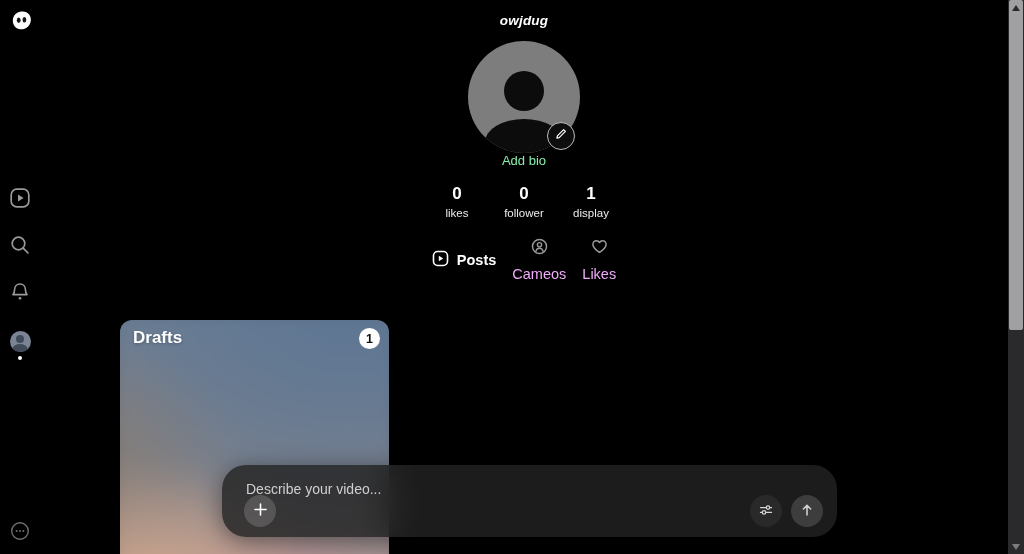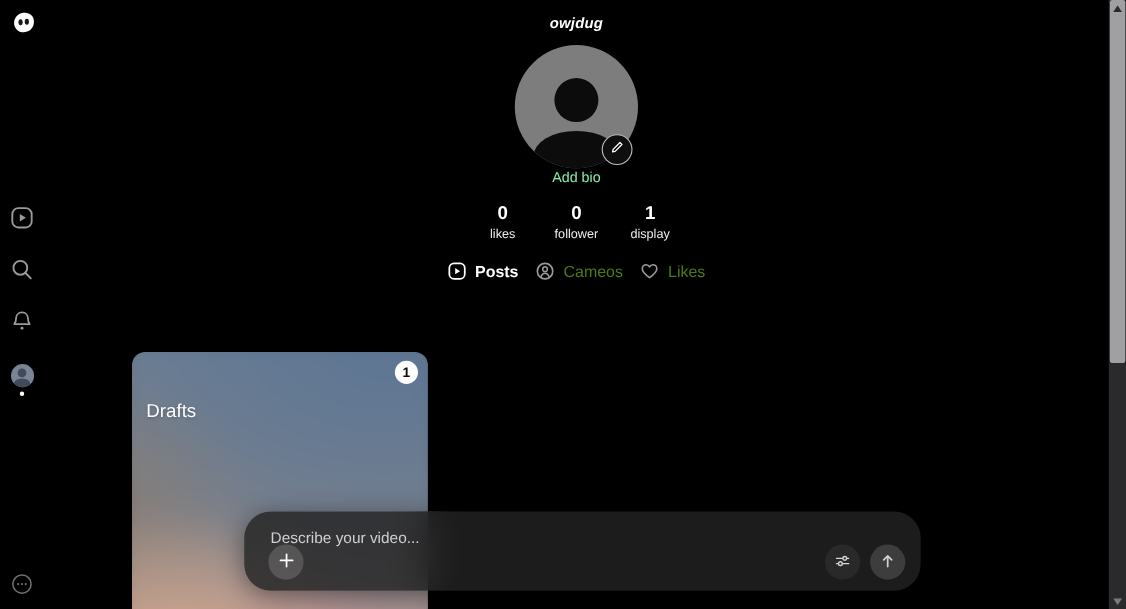--- a/index.html
+++ b/index.html
@@ -31,33 +31,33 @@
     display:flex;align-items:center;justify-content:center;cursor:pointer;}
   .display-name{margin-top:16px;font-size:24px;font-weight:700;color:#8b8b8b;cursor:pointer;}
   .bio{margin-top:0;font-size:13px;color:#86efac;cursor:pointer;}
   .stats{margin-top:17px;display:flex;gap:27px;}
   .stat{display:flex;flex-direction:column;align-items:center;min-width:40px;cursor:pointer;}
   .stat .v{font-size:17px;font-weight:700;color:#fff;line-height:1.1;}
   .stat .l{margin-top:3px;font-size:11.5px;color:#ececec;}
   .tabs{margin-top:19px;display:flex;gap:16px;align-items:center;}
   .tab{display:flex;align-items:center;gap:8px;font-size:14.5px;cursor:pointer;}
   .tab.active{color:#fff;font-weight:600;}
-  .tab.inactive{color:#4d7c0f;font-weight:400;}
+  .tab.inactive{color:#f0abfc;font-weight:400;flex-direction:column;}
   
   .drafts-card{position:absolute;left:120px;top:320px;width:269px;height:260px;border-radius:12px;
     overflow:hidden;z-index:2;cursor:pointer;}
   .thumb{position:absolute;inset:-24px;filter:blur(14px);
     background:
       radial-gradient(90% 70% at 18% 96%, rgba(212,168,140,.95) 0%, rgba(212,168,140,0) 60%),
       radial-gradient(70% 55% at 58% 104%, rgba(198,144,152,.9) 0%, rgba(198,144,152,0) 60%),
       radial-gradient(80% 70% at -5% 55%, rgba(137,124,112,.85) 0%, rgba(137,124,112,0) 62%),
       radial-gradient(130% 95% at 80% 8%, #5e7693 0%, rgba(94,118,147,0) 75%),
       linear-gradient(180deg,#6b7e94 0%,#7e828c 55%,#b79a92 100%);}
-  .drafts-title{position:absolute;left:13px;top:8px;font-size:17px;font-weight:400;color:#fff;
-    text-shadow:0 1px 3px rgba(0,0,0,.25);margin-top:36px;}
+  .drafts-title{position:absolute;left:13px;top:8px;font-size:17px;font-weight:700;color:#fff;
+    text-shadow:0 1px 3px rgba(0,0,0,.25);}
   .drafts-badge{position:absolute;right:9px;top:8px;width:21px;height:21px;border-radius:50%;background:#fff;
     display:flex;align-items:center;justify-content:center;font-size:12.5px;font-weight:700;color:#111;}
   
   .composer{position:absolute;left:222px;top:465px;width:615px;height:72px;border-radius:24px;
     background:rgba(34,34,34,.82);backdrop-filter:blur(18px);-webkit-backdrop-filter:blur(18px);
     z-index:3;box-shadow:0 4px 24px rgba(0,0,0,.45);}
   .composer input{position:absolute;left:22px;top:15px;width:420px;background:transparent;border:none;outline:none;
     font-size:14px;color:#e5e5e5;font-family:"Liberation Sans","DejaVu Sans",sans-serif;}
   .composer input::placeholder{color:#cfcfcf;opacity:1;}
   .round-btn{position:absolute;width:32px;height:32px;border-radius:50%;display:flex;align-items:center;justify-content:center;cursor:pointer;border:none;padding:0;}

